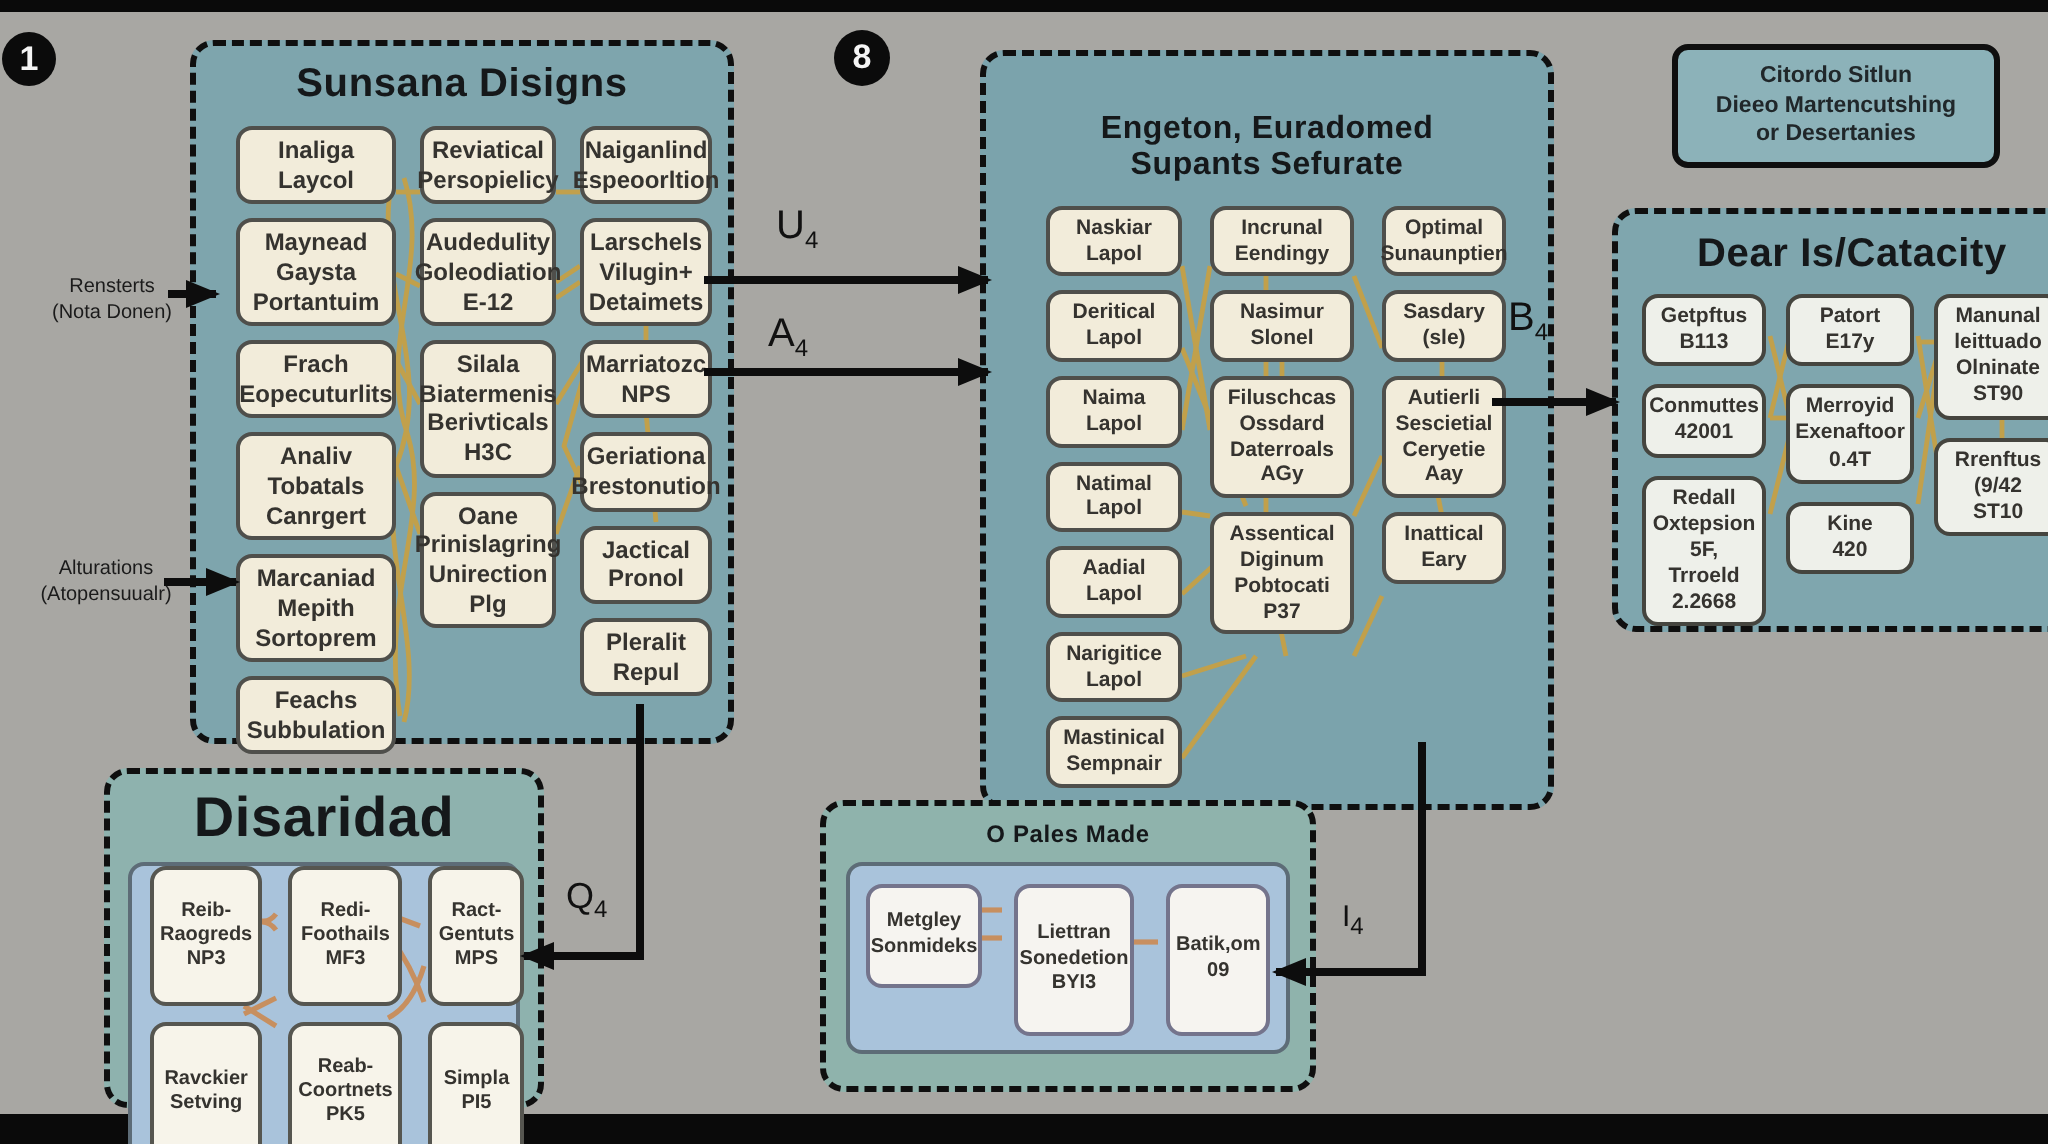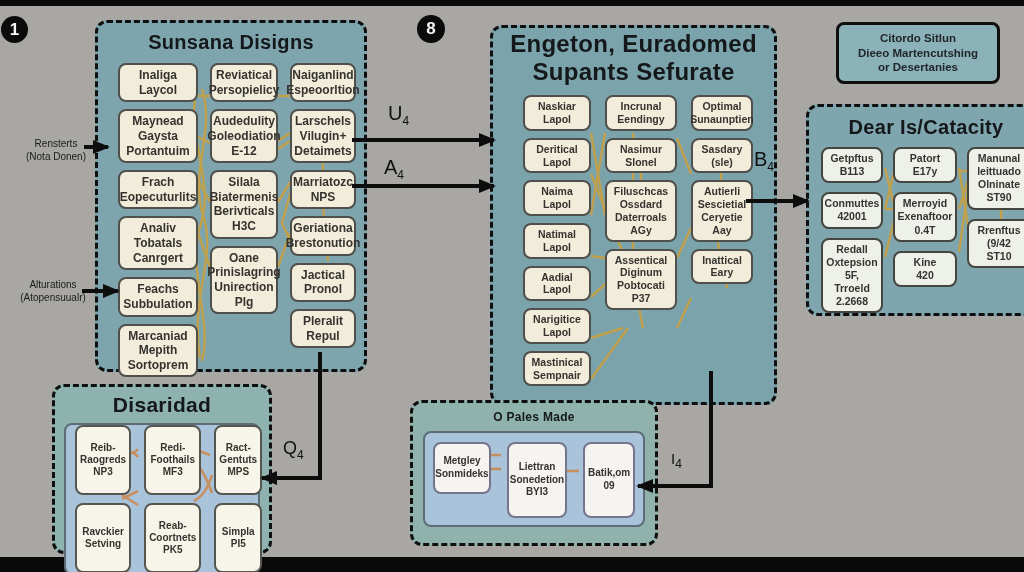--- a/index.html
+++ b/index.html
@@ -43,21 +43,21 @@
   #panel-sunsana .panel-title{margin-top:8px;font-size:20px;}
   #panel-sunsana .cols{margin-top:9px;padding:0 0 0 20px;gap:12px;}
   #panel-sunsana .col{gap:7px;}
   #panel-sunsana .box{font-size:12px;line-height:1.22;min-height:33px;}
   #panel-sunsana .col-a{width:80px;}
   #panel-sunsana .col-b{width:68px;}
   #panel-sunsana .col-c{width:66px;}
 
   
   #panel-engeton{left:490px;top:25px;width:287px;height:380px;background:#7ba3ac;}
-  #panel-engeton .panel-title{margin-top:2px;font-size:24px;}
+  #panel-engeton .panel-title{margin-top:28px;font-size:16px;}
   #panel-engeton .cols{margin-top:10px;padding:0 0 0 30px;gap:14px;}
   #panel-engeton .col{gap:7px;}
   #panel-engeton .box{font-size:10.5px;line-height:1.22;min-height:33px;}
   #panel-engeton .col-a{width:68px;}
   #panel-engeton .col-b{width:72px;}
   #panel-engeton .col-c{width:62px;}
 
   
   #box-citordo{
     position:absolute;left:836px;top:22px;width:158px;height:56px;
@@ -72,21 +72,21 @@
   #panel-dear .panel-title{margin-top:9px;font-size:20px;}
   #panel-dear .cols{margin-top:8px;padding:0 0 0 12px;gap:10px;}
   #panel-dear .col{gap:9px;}
   #panel-dear .box{font-size:10.5px;line-height:1.25;min-height:35px;background:#eef0ea;border-color:#45453f;}
   #panel-dear .col-a{width:62px;}
   #panel-dear .col-b{width:64px;}
   #panel-dear .col-c{width:64px;}
 
   
   #panel-disaridad{left:52px;top:384px;width:220px;height:170px;background:#8eb2ae;}
-  #panel-disaridad .panel-title{margin-top:6px;font-size:21px;}
+  #panel-disaridad .panel-title{margin-top:6px;font-size:28px;}
   .subpanel{
     position:relative;z-index:2;background:#a9c3db;border:2px solid #5d6c77;
     border-radius:8px;box-sizing:border-box;
   }
   #panel-disaridad .subpanel{margin:6px 9px 0 9px;height:152px;padding:0 9px;}
   #panel-disaridad .grid{
     position:relative;z-index:2;display:grid;height:100%;
     grid-template-columns:1fr 1fr 1fr;grid-gap:8px 13px;
   }
   #panel-disaridad .box{background:#f7f4ea;border:2px solid #565650;font-size:10px;line-height:1.2;}
@@ -154,25 +154,25 @@
       <div class="box">Inaliga
 Laycol</div>
           <div class="box">Maynead
 Gaysta
 Portantuim</div>
           <div class="box">Frach
 Eopecuturlits</div>
           <div class="box">Analiv
 Tobatals
 Canrgert</div>
-          <div class="box">Feachs
-Subbulation</div>
           <div class="box">Marcaniad
 Mepith
 Sortoprem</div>
+          <div class="box">Feachs
+Subbulation</div>
         </div>
       <div class="col col-b">
 
       <div class="box">Reviatical
 Persopielicy</div>
           <div class="box">Audedulity
 Goleodiation
 E-12</div>
           <div class="box">Silala
 Biatermenis

